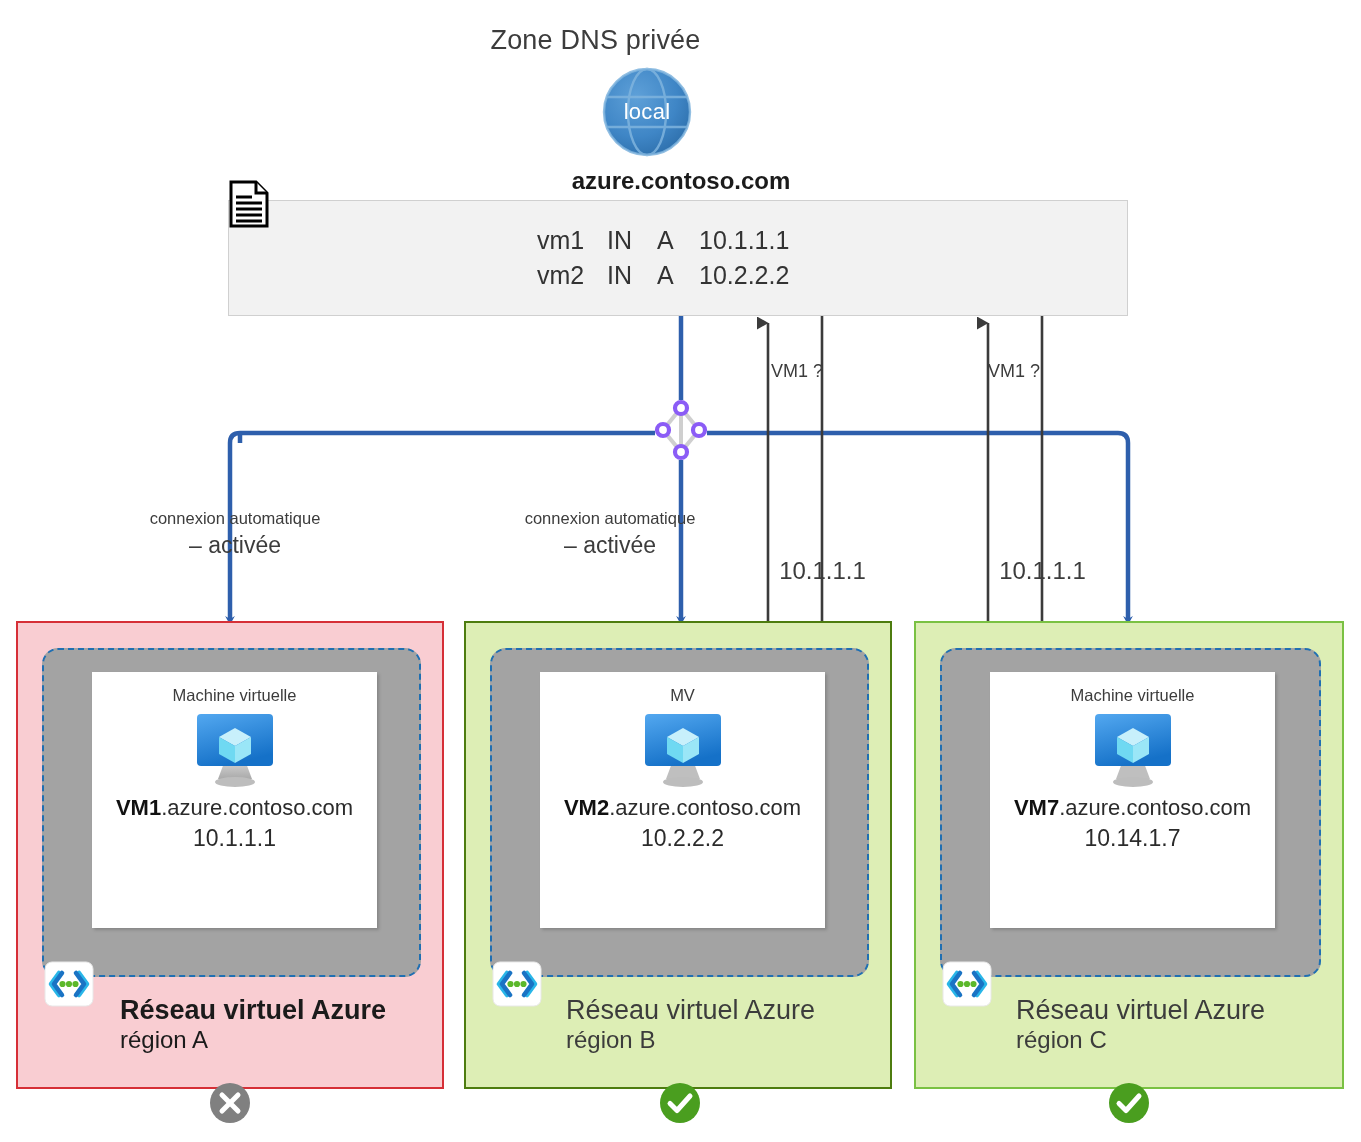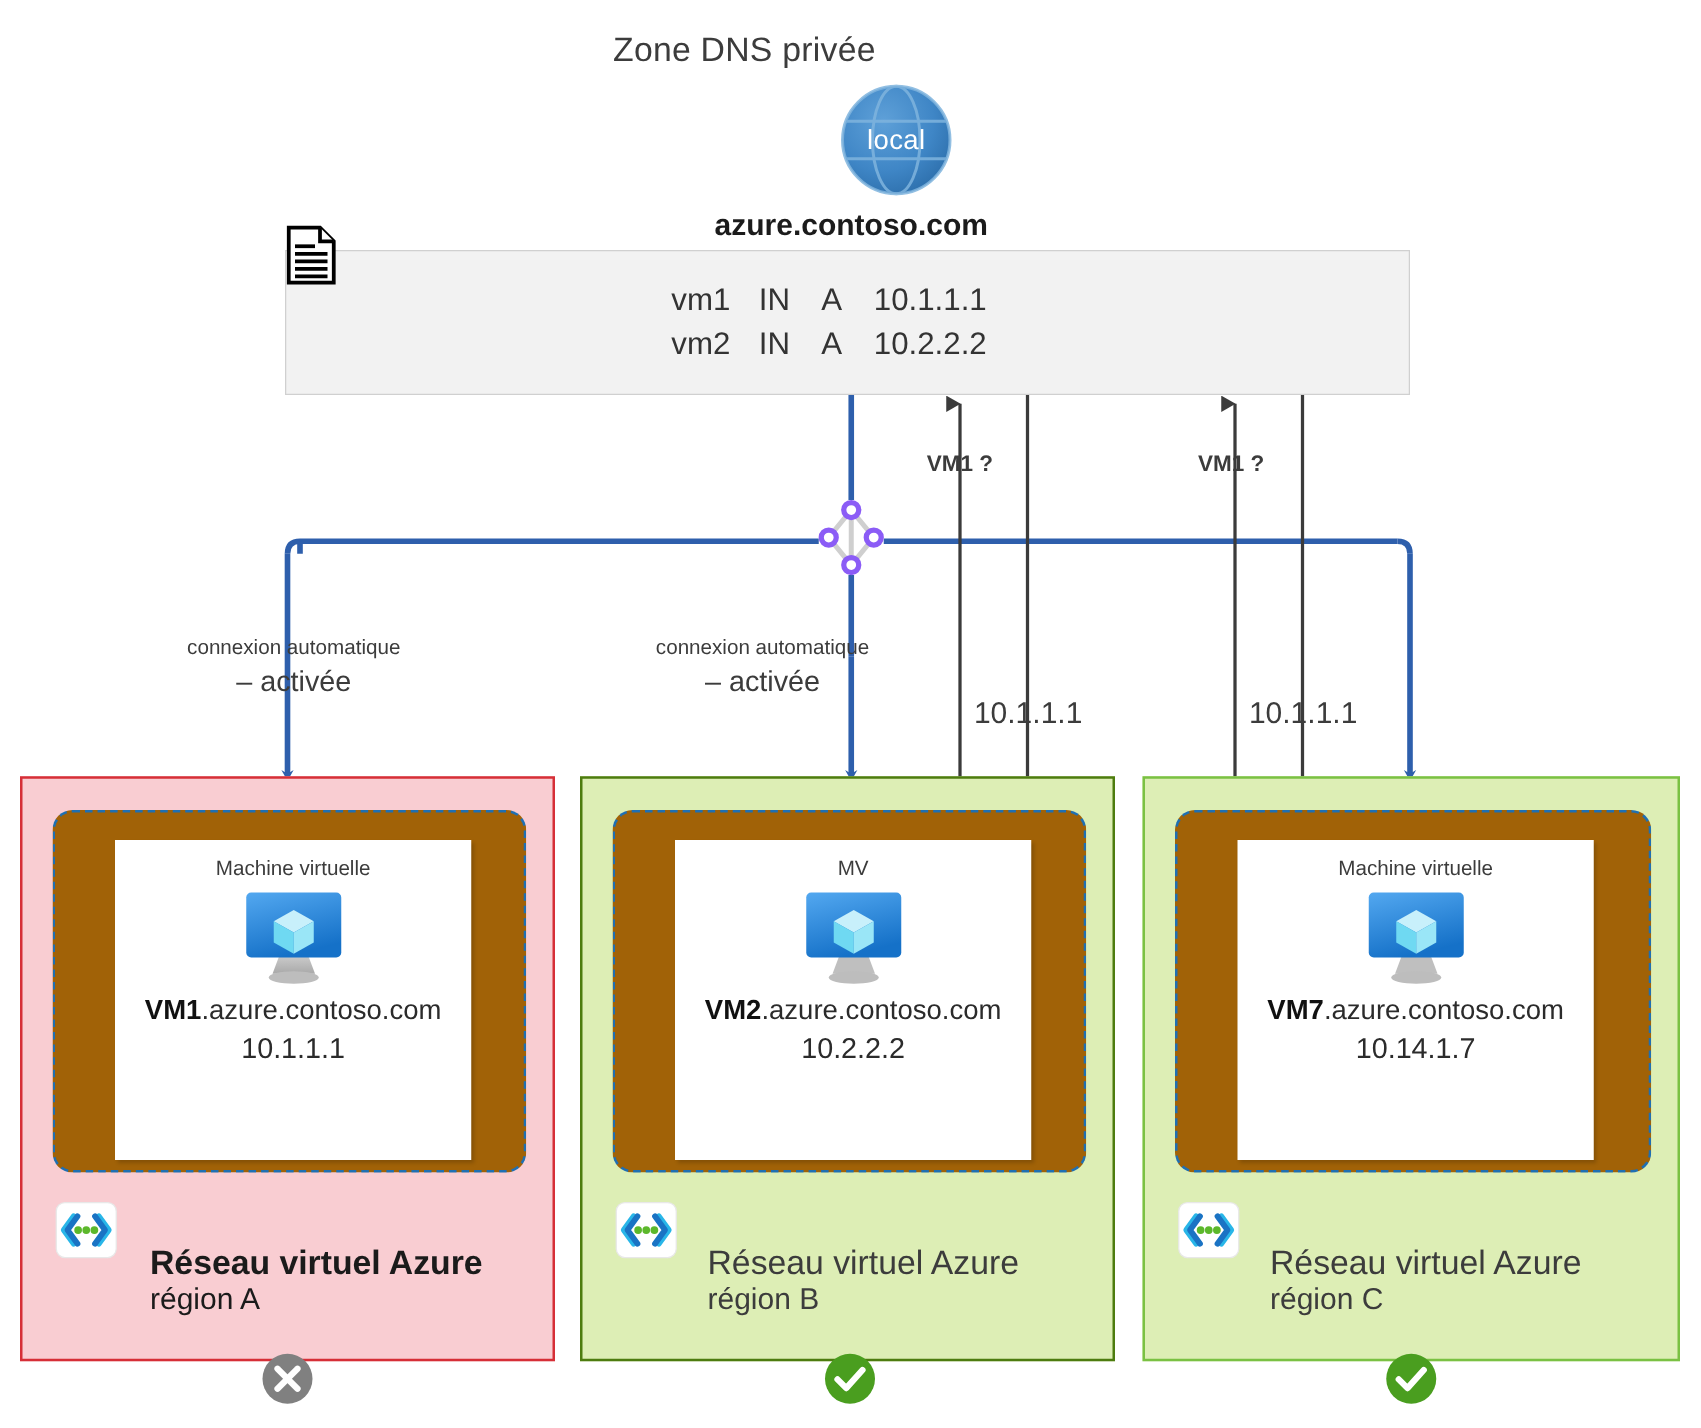--- a/index.html
+++ b/index.html
@@ -20,21 +20,21 @@
   
   #zone-title{
     left:0; top:25px; width:1191px;
     text-align:center;
     font-size:27px;
     color:#3c3c3c;
     letter-spacing:.2px;
   }
 
   
-  #globe-wrap{left:669px; top:66px; width:96px; height:92px;}
+  #globe-wrap{left:599px; top:66px; width:96px; height:92px;}
   #globe-label{
     position:absolute; left:0; top:0; width:96px; height:92px;
     display:flex; align-items:center; justify-content:center;
     font-size:22px; color:#ffffff; letter-spacing:.3px;
     pointer-events:none;
   }
 
   
   #zone-fqdn{
     left:345px; top:167px; width:672px;
@@ -94,23 +94,22 @@
     font-size:23px;
     display:block;
     margin-top:4px;
   }
   #autoreg-left{left:95px; top:509px; width:280px;}
   #autoreg-mid{left:470px; top:509px; width:280px;}
 
   .qlabel{
     font-size:18px;
     color:#3c3c3c;
-    text-align:center;
-    white-space:nowrap;
-    font-weight:bold;
+    text-align:right;
+    white-space:nowrap;
   }
   #q-label-b{left:713px; top:361px; width:110px;}
   #q-label-c{left:930px; top:361px; width:110px;}
 
   .anslabel{
     font-size:24px;
     color:#3c3c3c;
     text-align:center;
     white-space:nowrap;
   }
@@ -129,22 +128,22 @@
   #region-a{left:16px; width:428px; background:#f9cdd2; border:2px solid #d62f37;}
   #region-b{left:464px; width:428px; background:#ddeeb5; border:2px solid #4d7c0f;}
   #region-c{left:914px; width:430px; background:#ddeeb5; border:2px solid #7ac143;}
 
   .subnet{
     box-sizing:border-box;
     position:absolute;
     left:24px;
     top:25px;
     width:379px;
-    height:290px;
-    background:#a16207;
+    height:329px;
+    background:#a3a3a3;
     border:2px dashed #1f6fb2;
     border-radius:16px;
   }
   #region-c .subnet{width:381px;}
 
   .vmcard{
     box-sizing:border-box;
     position:absolute;
     left:48px;
     top:22px;

